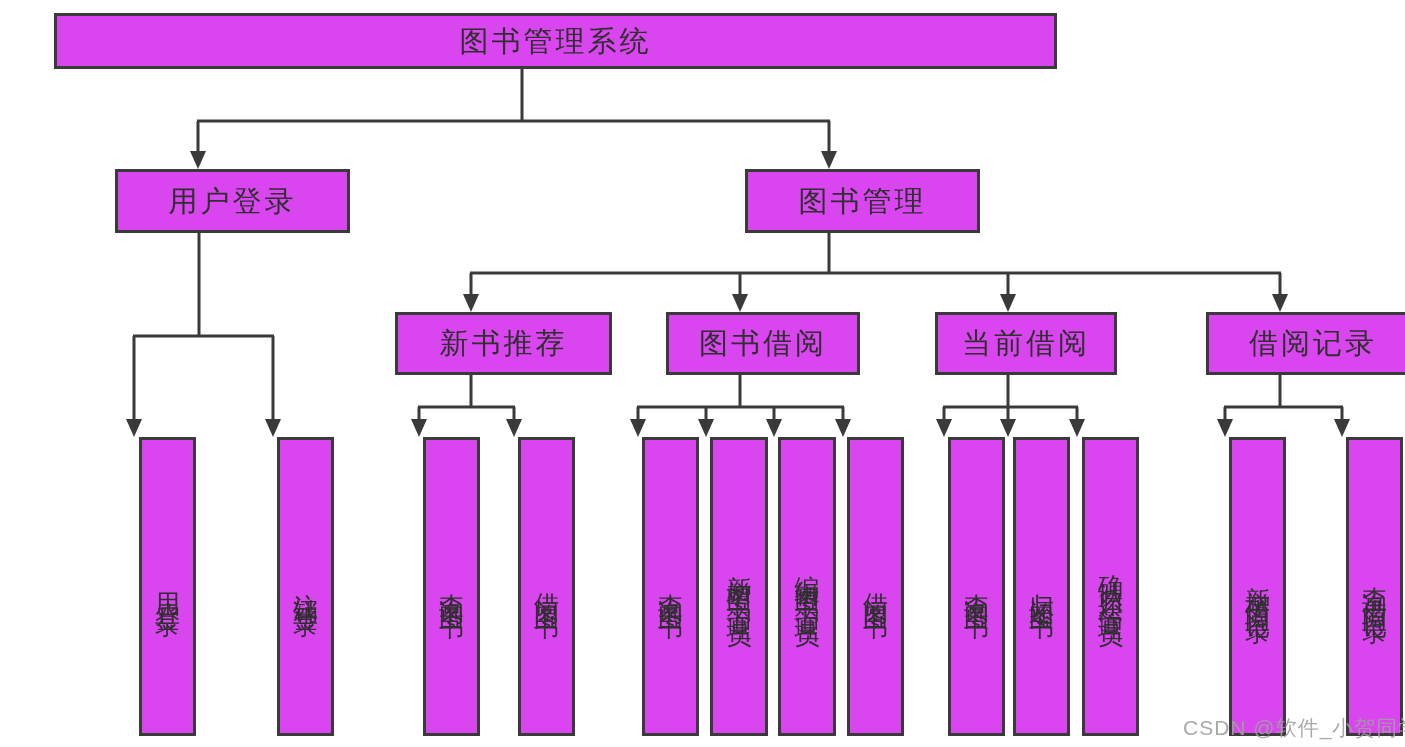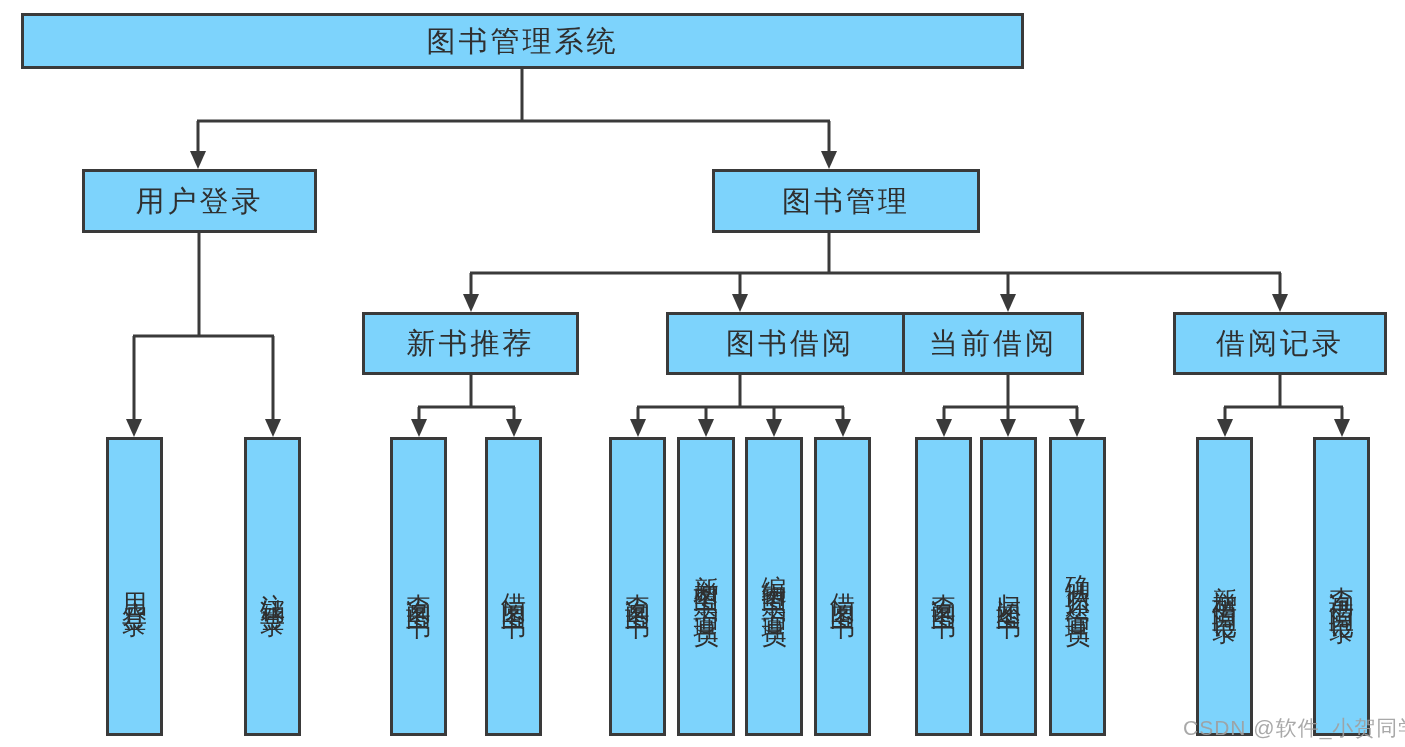--- a/index.html
+++ b/index.html
@@ -25,27 +25,28 @@
     position: absolute;
     left: 0; top: 0;
     width: 1405px;
     height: 747px;
   }
   .stroke-g { stroke: var(--line); stroke-width: 3; fill: none; }
   .fill-g   { fill: var(--line); stroke: none; }
   .box {
     position: absolute;
     box-sizing: border-box;
-    background: #7dd3fc;
+    background: #d946ef;
     border: 3px solid var(--line);
     color: var(--text);
     display: flex;
     align-items: center;
     justify-content: center;
     text-align: center;
+    margin-left: 33px;
   }
   .hbox {
     font-size: 29px;
     letter-spacing: 3px;
     line-height: 1;
   }
   .leaf {
     writing-mode: vertical-rl;
     text-orientation: mixed;
     font-size: 25px;
@@ -105,24 +106,24 @@
       <polygon points="1000,419 1016,419 1008,437"></polygon>
       <polygon points="1069,419 1085,419 1077,437"></polygon>
       <polygon points="1217,419 1233,419 1225,437"></polygon>
       <polygon points="1334,419 1350,419 1342,437"></polygon>
     </g>
   </svg>
 
   <div class="box hbox" style="left:21px; top:13px; width:1003px; height:56px;">图书管理系统</div>
 
   <div class="box hbox" style="left:82px; top:169px; width:235px; height:64px;">用户登录</div>
-  <div class="box hbox" style="left:712px; top:169px; width:268px; height:64px;">图书管理</div>
+  <div class="box hbox" style="left:712px; top:169px; width:235px; height:64px;">图书管理</div>
 
   <div class="box hbox" style="left:362px; top:312px; width:217px; height:63px;">新书推荐</div>
-  <div class="box hbox" style="left:666px; top:312px; width:248px; height:63px;text-align:center;">图书借阅</div>
+  <div class="box hbox" style="left:633px; top:312px; width:194px; height:63px;text-align:center;">图书借阅</div>
   <div class="box hbox" style="left:902px; top:312px; width:182px; height:63px;">当前借阅</div>
   <div class="box hbox" style="left:1173px; top:312px; width:214px; height:63px;">借阅记录</div>
 
   <div class="box leaf" style="left:106px; top:437px; width:57px; height:299px;">用户登录</div>
   <div class="box leaf" style="left:244px; top:437px; width:57px; height:299px;">注销登录</div>
 
   <div class="box leaf" style="left:390px; top:437px; width:57px; height:299px;">查询图书</div>
   <div class="box leaf" style="left:485px; top:437px; width:57px; height:299px;">借阅图书</div>
 
   <div class="box leaf" style="left:609px; top:437px; width:57px; height:299px;">查询图书</div>

